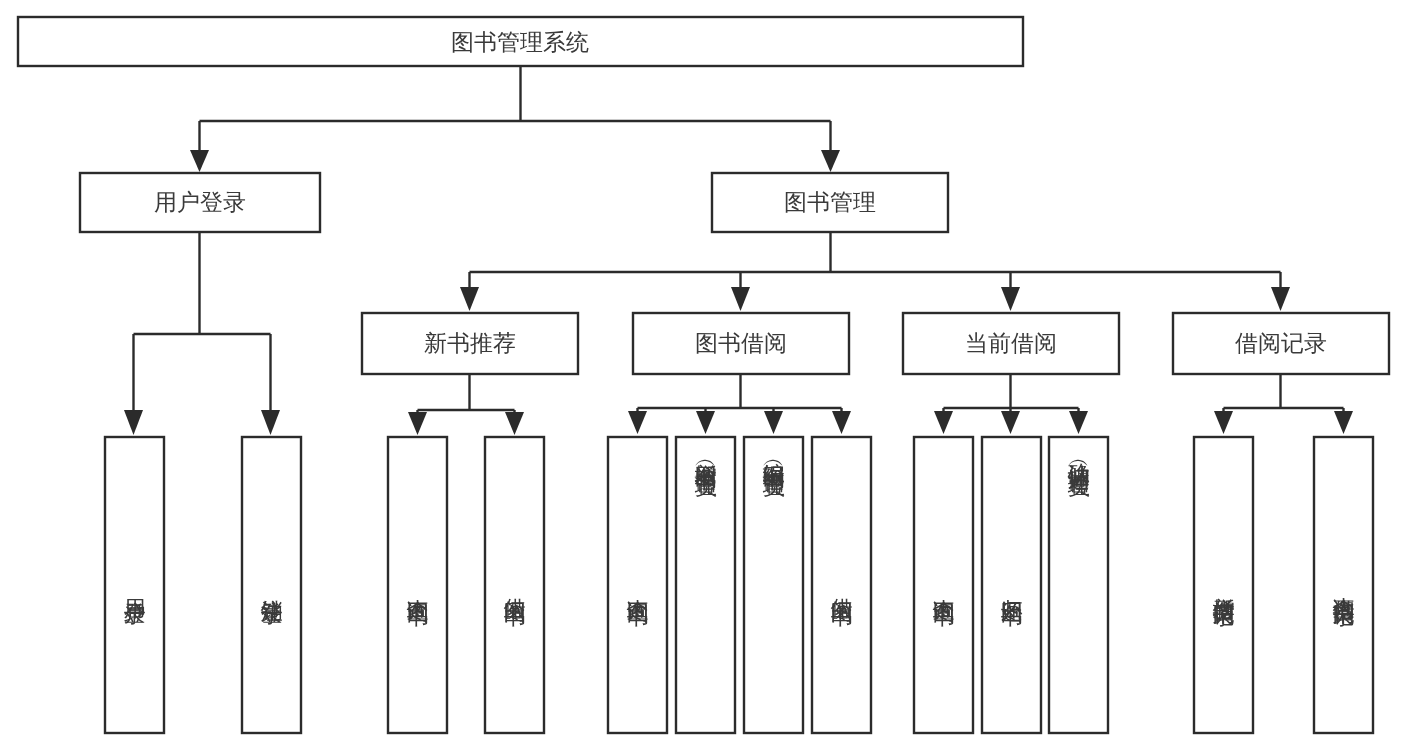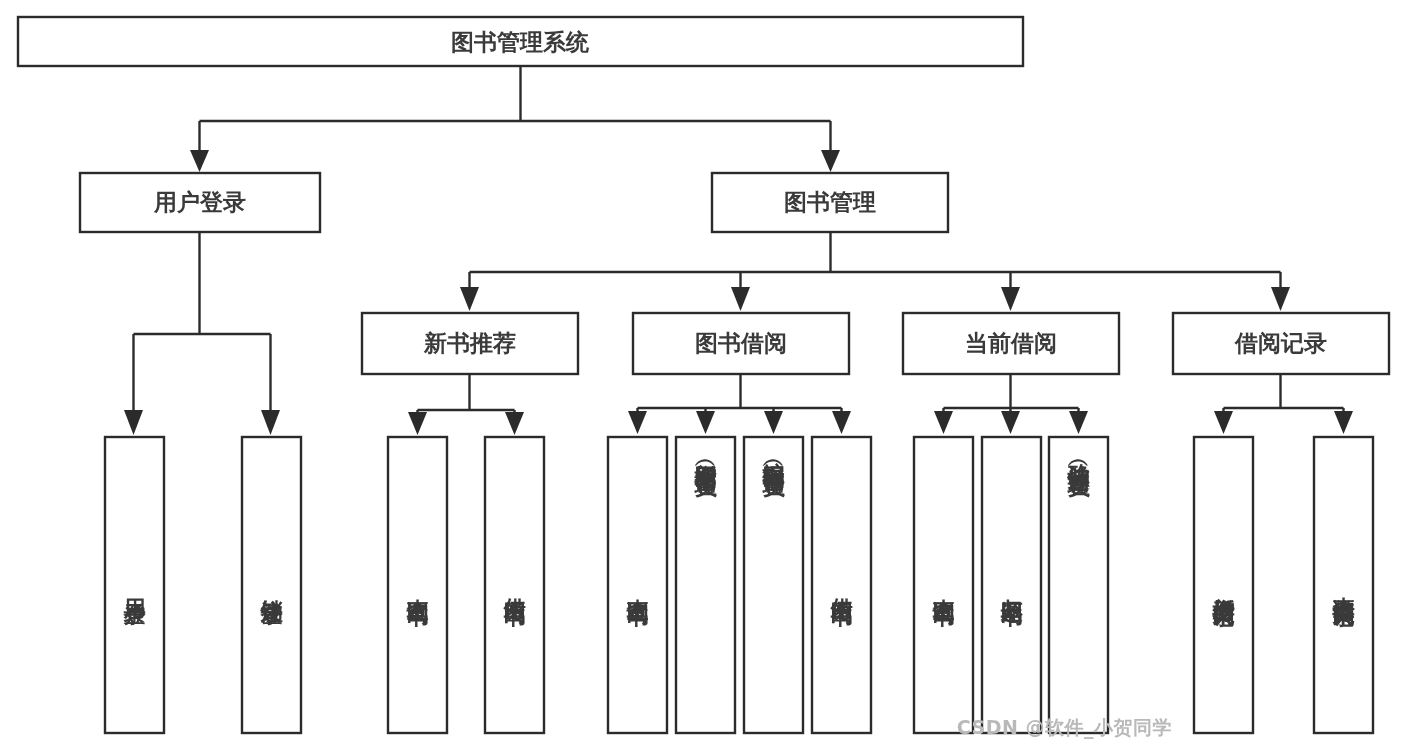--- a/index.html
+++ b/index.html
@@ -11,21 +11,20 @@
     width: 1405px;
     height: 747px;
     font-family: "DejaVu Sans", "Liberation Sans", sans-serif;
     overflow: hidden;
     position: relative;
   }
   #diagram-root {
     position: relative;
     width: 1180px;
     height: 747px;
-    font-weight: bold;
   }
   svg.diagram {
     position: absolute;
     top: 0;
     left: 0;
     width: 1405px;
     height: 747px;
     display: block;
   }
   .node-box {
@@ -225,15 +224,14 @@
     <span class="vert-label" style="margin-top:8px;">确认归还（管理员）</span>
   </div>
 
   <div class="vert-label-wrap" style="left:1194px; top:437px; width:59px; height:296px;">
     <span class="vert-label">新增借阅记录</span>
   </div>
   <div class="vert-label-wrap" style="left:1314px; top:437px; width:59px; height:296px;">
     <span class="vert-label">查询借阅记录</span>
   </div>
 
-  <div class="watermark">CSDN @软件_小贺同学</div>
 
 </div>
 
 </body></html>

